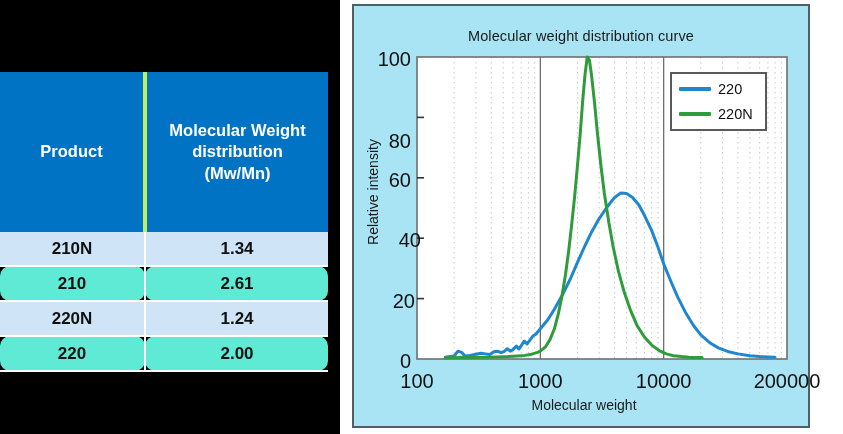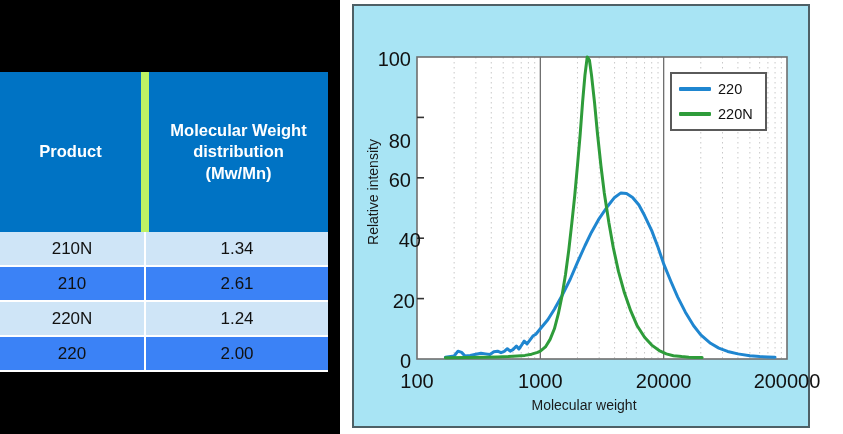--- a/index.html
+++ b/index.html
@@ -41,37 +41,37 @@
   #product-table th {
     background: #0073c4;
     color: #ffffff;
     font-size: 16.5px;
     font-weight: bold;
     text-align: center;
     vertical-align: middle;
     line-height: 1.28;
     padding: 6px 4px;
     height: 148px;
-    border-right: 8px solid #bef264;
+    border-right: 4px solid #bef264;
   }
   #product-table th:last-child { border-right: none; }
   #product-table td {
     font-size: 17px;
-    font-weight: normal;
+    font-weight: bold;
     color: #111111;
     text-align: center;
     vertical-align: middle;
     height: 33px;
     padding: 0;
     border-right: 2px solid #ffffff;
     border-bottom: 2px solid #ffffff;
   }
   #product-table td:last-child { border-right: none; text-align: center; }
   #product-table tbody tr.row-alt-a td { background: #cfe5f7; }
-  #product-table tbody tr.row-alt-b td { background: #3b82f6; }
+  #product-table tbody tr.row-alt-b td { background: #5eead4; border-radius: 10px; }
 
   
   #chart-panel {
     position: absolute;
     left: 352px;
     top: 4px;
     width: 458px;
     height: 424px;
     background: #a8e4f4;
     border: 2px solid #4e6066;
@@ -192,20 +192,21 @@
         <tr class="row-alt-b">
           <td>220</td>
           <td>2.00</td>
         </tr>
       </tbody>
     </table>
   </div>
 
   <div id="chart-panel" style="background: rgb(168, 228, 244);">
 
+    <div id="chart-title">Molecular weight distribution curve</div>
 
     <div id="plot-wrap">
       <svg id="plot-svg" width="454" height="420">
           <rect x="63" y="51" width="370" height="302" fill="#ffffff"></rect>
           <line x1="100.12703279855769" y1="51" x2="100.12703279855769" y2="353" stroke="#c8c8c8" stroke-width="1" stroke-dasharray="1.5,3.5"></line>
           <line x1="121.8449547487584" y1="51" x2="121.8449547487584" y2="353" stroke="#c8c8c8" stroke-width="1" stroke-dasharray="1.5,3.5"></line>
           <line x1="137.25406559711539" y1="51" x2="137.25406559711539" y2="353" stroke="#c8c8c8" stroke-width="1" stroke-dasharray="1.5,3.5"></line>
           <line x1="149.20630053477564" y1="51" x2="149.20630053477564" y2="353" stroke="#c8c8c8" stroke-width="1" stroke-dasharray="1.5,3.5"></line>
           <line x1="158.97198754731602" y1="51" x2="158.97198754731602" y2="353" stroke="#c8c8c8" stroke-width="1" stroke-dasharray="1.5,3.5"></line>
           <line x1="167.22875826842503" y1="51" x2="167.22875826842503" y2="353" stroke="#c8c8c8" stroke-width="1" stroke-dasharray="1.5,3.5"></line>
@@ -241,21 +242,21 @@
       <div id="y-axis-title">Relative intensity</div>
       <div id="x-axis-title">Molecular weight</div>
     <div class="axis-tick-label ytick" style="left: 15px; top: 344px;">0</div>
         <div class="axis-tick-label ytick" style="left: 19px; top: 283.6px;">20</div>
         <div class="axis-tick-label ytick" style="left: 25px; top: 223.2px;">40</div>
         <div class="axis-tick-label ytick" style="left: 15px; top: 162.8px;">60</div>
         <div class="axis-tick-label ytick" style="left: 15px; top: 102.4px; margin-top: 22px;">80</div>
         <div class="axis-tick-label ytick" style="left: 15px; top: 42px;">100</div>
         <div class="axis-tick-label xtick" style="left: 18px; top: 364px;">100</div>
         <div class="axis-tick-label xtick" style="left: 141.333px; top: 364px;">1000</div>
-        <div class="axis-tick-label xtick" style="left: 264.667px; top: 364px;">20000</div>
+        <div class="axis-tick-label xtick" style="left: 264.667px; top: 364px;">10000</div>
         <div class="axis-tick-label xtick" style="left: 388px; top: 364px;">200000</div>
       </div>
 
     <div id="legend-box">
       <div class="legend-row" style="top:6px;">
         <span class="legend-swatch" id="sw0" style="background: rgb(31, 134, 208);"></span>
         <span class="legend-label">220</span>
       </div>
       <div class="legend-row" style="top:31px;">
         <span class="legend-swatch" id="sw1" style="background: rgb(46, 156, 58);"></span>

